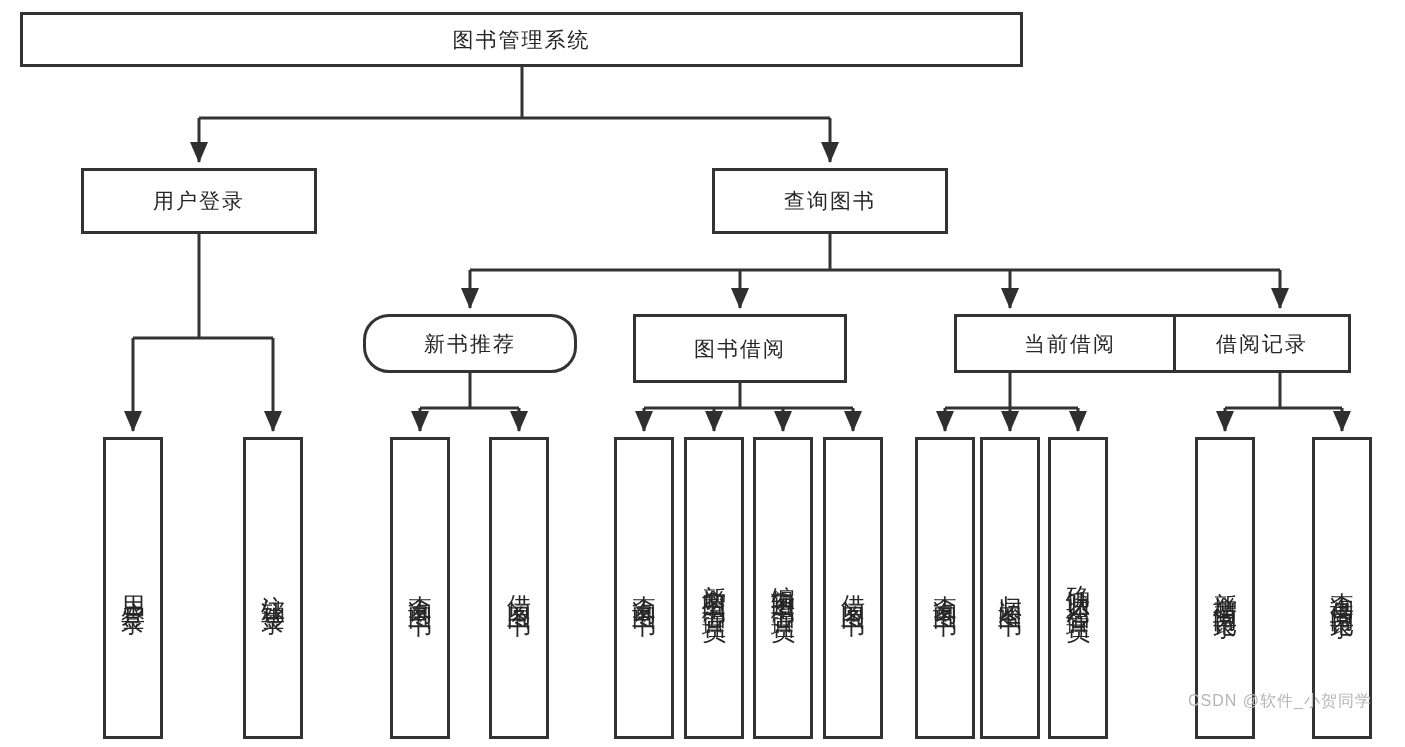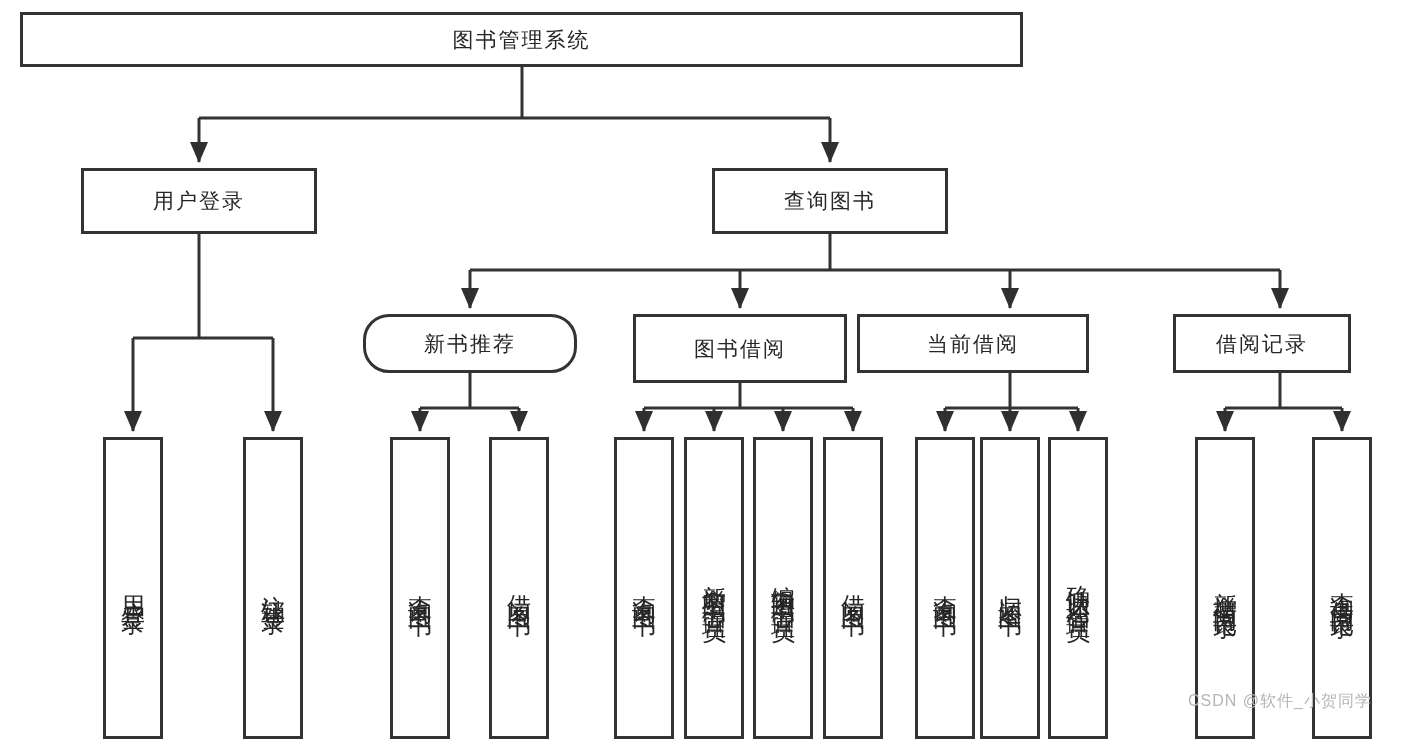--- a/index.html
+++ b/index.html
@@ -45,21 +45,21 @@
   }
   .node.v.long .lbl {
     letter-spacing: 5px;
   }
   
   .b-root   { left: 20px;   top: 12px;  width: 1003px; height: 55px; }
   .b-l2a    { left: 81px;   top: 168px; width: 236px;  height: 66px; }
   .b-l2b    { left: 712px;  top: 168px; width: 236px;  height: 66px; }
   .b-l3a    { left: 363px;  top: 314px; width: 214px;  height: 59px; border-radius: 26px; }
   .b-l3b    { left: 633px;  top: 314px; width: 214px;  height: 69px; }
-  .b-l3c    { left: 857px;  top: 314px; width: 232px;  height: 59px; }
+  .b-l3c    { left: 954px;  top: 314px; width: 232px;  height: 59px; }
   .b-l3d    { left: 1173px; top: 314px; width: 178px;  height: 59px; }
   .leaf     { top: 437px; width: 60px; height: 302px; }
   .b-u1 { left: 103px;  }
   .b-u2 { left: 243px;  }
   .b-n1 { left: 390px;  }
   .b-n2 { left: 489px;  }
   .b-j1 { left: 614px;  }
   .b-j2 { left: 684px;  }
   .b-j3 { left: 753px;  }
   .b-j4 { left: 823px;  }

